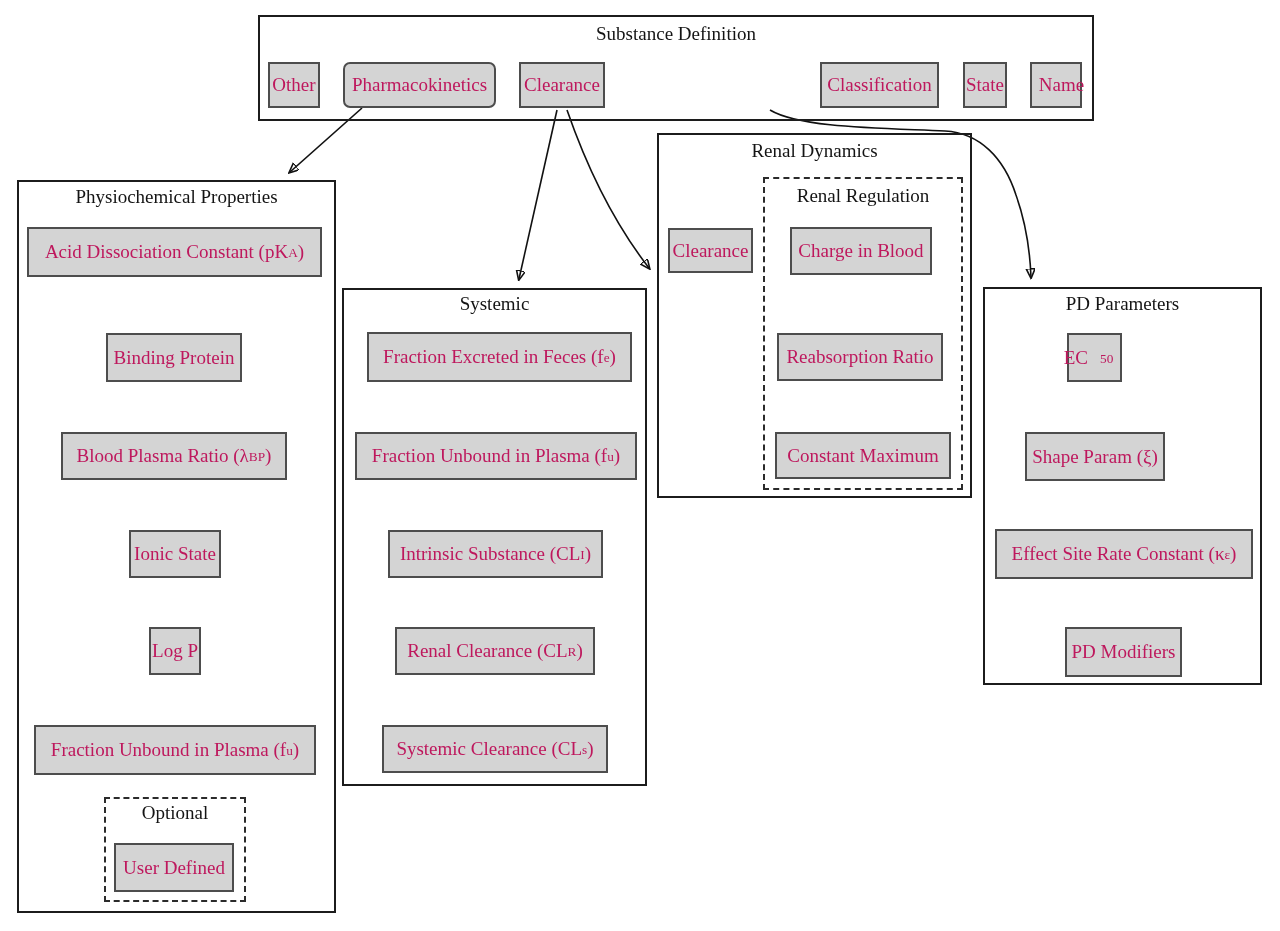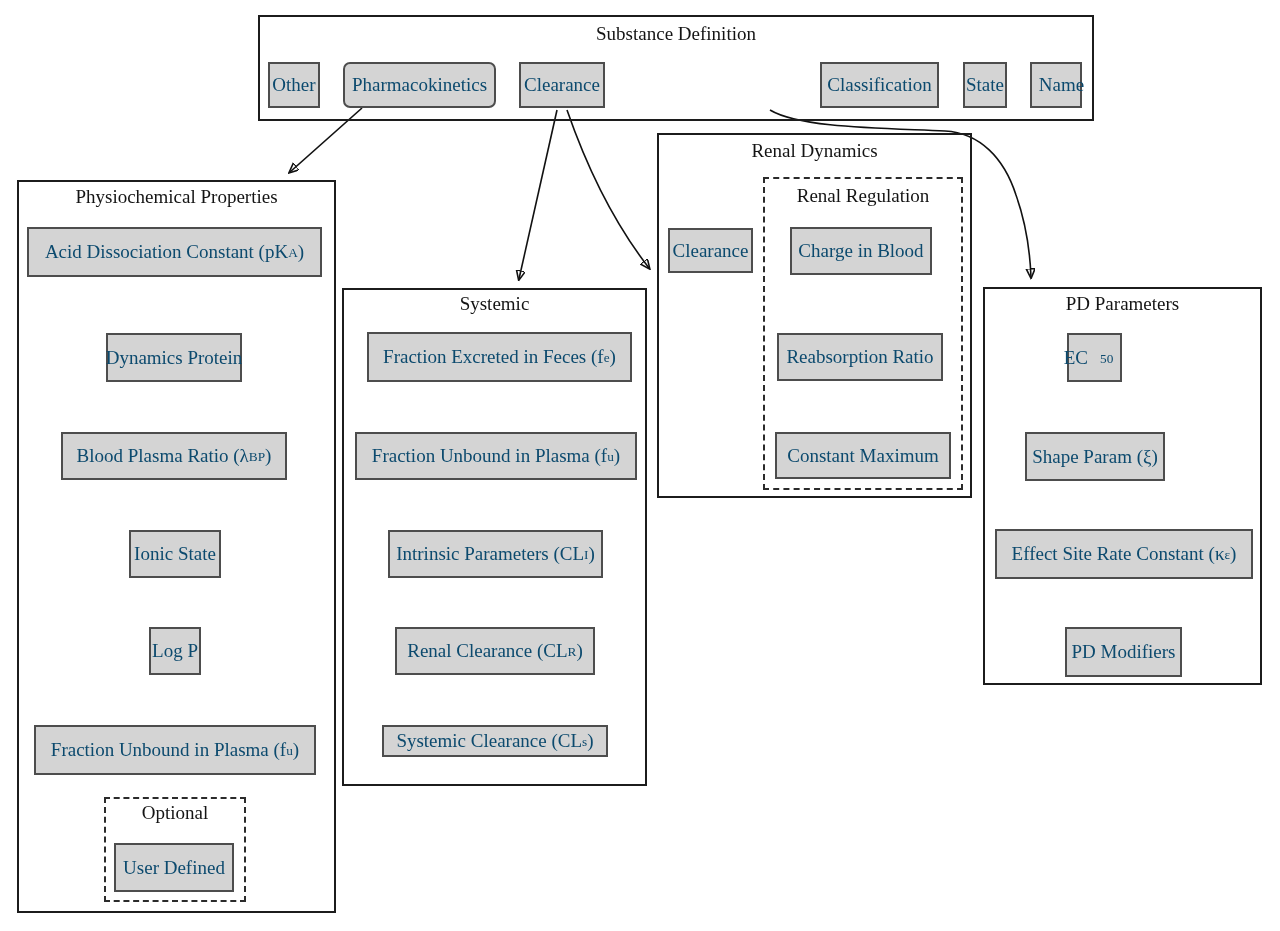--- a/index.html
+++ b/index.html
@@ -3,21 +3,21 @@
 <meta charset="utf-8">
 <style>
   html,body{margin:0;padding:0;background:#ffffff;}
   #canvas{position:relative;width:1280px;height:931px;background:#ffffff;overflow:hidden;
           font-family:"Liberation Serif","DejaVu Serif",serif;color:#141414;}
   .container{position:absolute;border:2px solid #1c1c1c;box-sizing:border-box;background:transparent;}
   .dashedbox{position:absolute;border:2px dashed #2b2b2b;box-sizing:border-box;background:transparent;}
   .gtitle{position:absolute;text-align:center;font-size:19px;line-height:1.1;color:#141414;}
   .item{position:absolute;display:flex;align-items:center;justify-content:center;
         background:#d4d4d4;border:2px solid #4d4d4d;box-sizing:border-box;
-        font-size:19px;line-height:1.05;text-align:center;color:#0c4a6e;white-space:nowrap;}
+        font-size:19px;line-height:1.05;text-align:center;color:#be185d;white-space:nowrap;}
   .item sub{font-size:0.70em;line-height:1;transform:translateY(1px);}
   svg.arrows{position:absolute;left:0;top:0;width:1280px;height:931px;pointer-events:none;}
   svg.arrows path{fill:none;stroke:#111111;stroke-width:1.6;}
 </style>
 </head>
 <body>
 
 <div id="canvas">
 
   <svg class="arrows">
@@ -56,21 +56,21 @@
 
   <div class="container" style="left:17px;top:180px;width:319px;height:733px;"></div>
   <div class="gtitle" style="left:17px;top:187px;width:319px;">Physiochemical Properties</div>
 
   <div class="item" style="left:27px;top:227px;width:295px;height:50px;">
     <span>Acid Dissociation Constant (pK</span>
       <sub>A</sub>
       <span>)</span>
   </div>
   <div class="item" style="left:106px;top:333px;width:136px;height:49px;">
-    <span>Dynamics Protein</span>
+    <span>Binding Protein</span>
   </div>
   <div class="item" style="left:61px;top:432px;width:226px;height:48px;">
     <span>Blood Plasma Ratio (λ</span>
       <sub>BP</sub>
       <span>)</span>
   </div>
   <div class="item" style="left:129px;top:530px;width:92px;height:48px;">
     <span>Ionic State</span>
   </div>
   <div class="item" style="left:149px;top:627px;width:52px;height:48px;">
@@ -95,30 +95,30 @@
     <span>Fraction Excreted in Feces (f</span>
       <sub>e</sub>
       <span>)</span>
   </div>
   <div class="item" style="left:355px;top:432px;width:282px;height:48px;">
     <span>Fraction Unbound in Plasma (f</span>
       <sub>u</sub>
       <span>)</span>
   </div>
   <div class="item" style="left:388px;top:530px;width:215px;height:48px;">
-    <span>Intrinsic Parameters (CL</span>
+    <span>Intrinsic Substance (CL</span>
       <sub>I</sub>
       <span>)</span>
   </div>
   <div class="item" style="left:395px;top:627px;width:200px;height:48px;">
     <span>Renal Clearance (CL</span>
       <sub>R</sub>
       <span>)</span>
   </div>
-  <div class="item" style="left:382px;top:725px;width:226px;height:32px;">
+  <div class="item" style="left:382px;top:725px;width:226px;height:48px;">
     <span>Systemic Clearance (CL</span>
       <sub>s</sub>
       <span>)</span>
   </div>
 
   <div class="container" style="left:657px;top:133px;width:315px;height:365px;"></div>
   <div class="gtitle" style="left:657px;top:141px;width:315px;">Renal Dynamics</div>
 
   <div class="item" style="left:668px;top:228px;width:85px;height:45px;">
     <span>Clearance</span>

